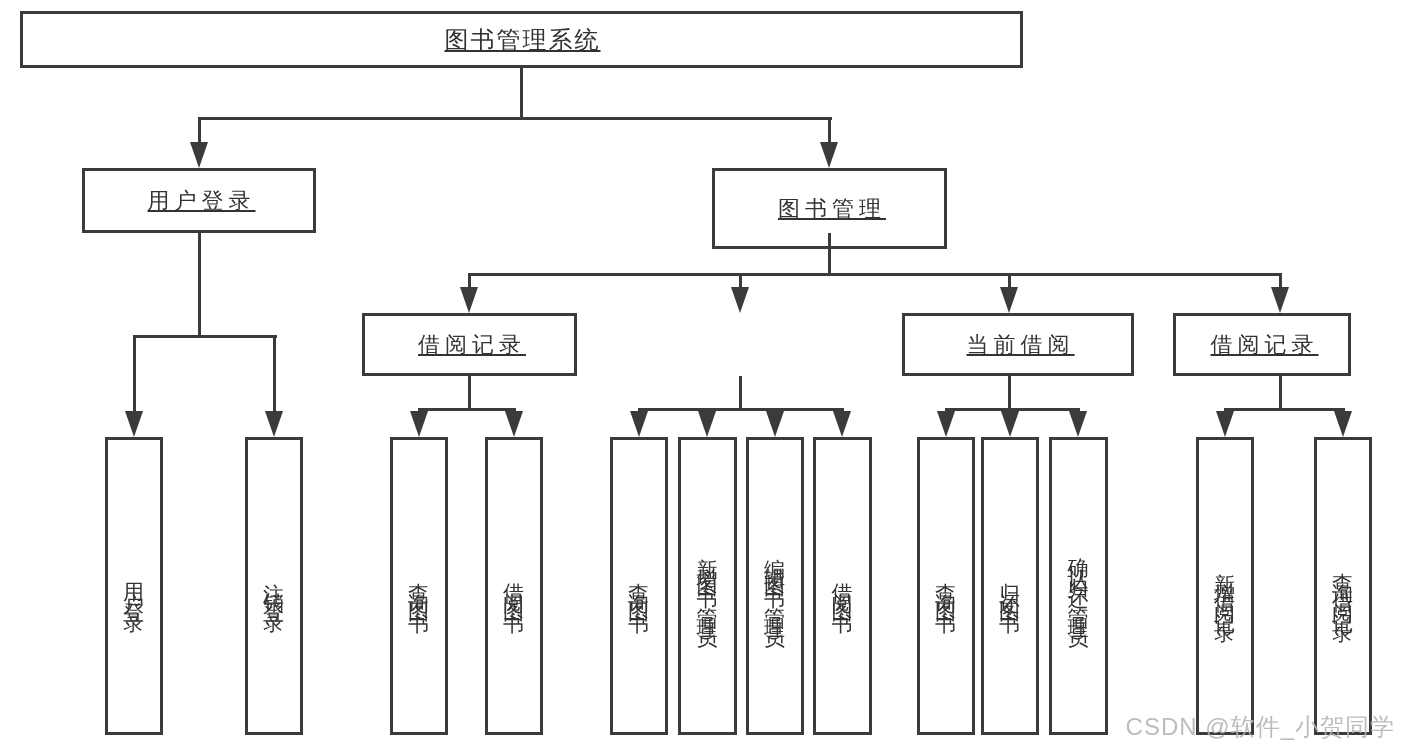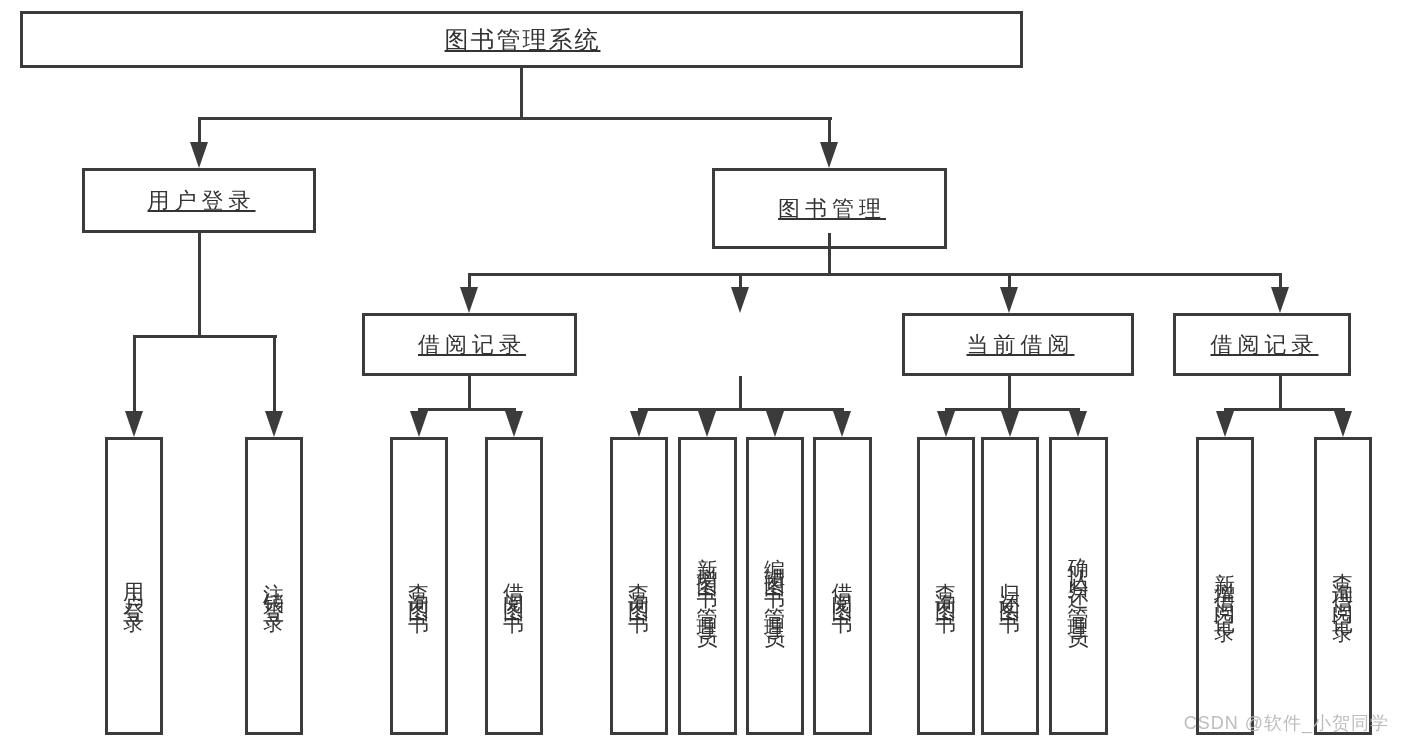--- a/index.html
+++ b/index.html
@@ -57,23 +57,23 @@
   }
   .arrow{
     position:absolute;
     width:0;height:0;
     border-left:9px solid transparent;
     border-right:9px solid transparent;
     border-top:26px solid var(--line);
   }
   .watermark{
     position:absolute;
-    right:16px;
+    right:10px;
     top:711px;
-    font-size:18px;
+    font-size:24px;
     letter-spacing:1px;
     color:var(--wm);
     opacity:.9;
     z-index:5;
     white-space:nowrap;
     margin-left:34px;
   }
 </style>
 </head>
 <body>

